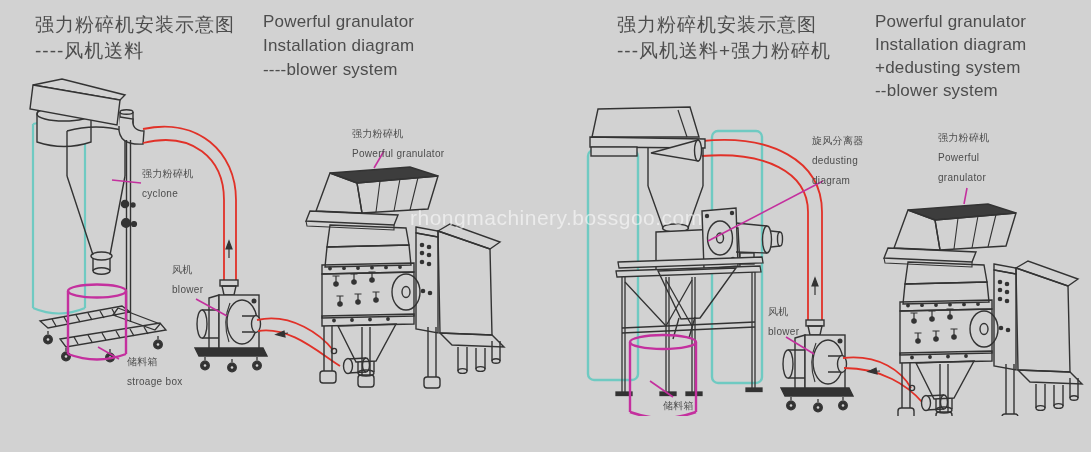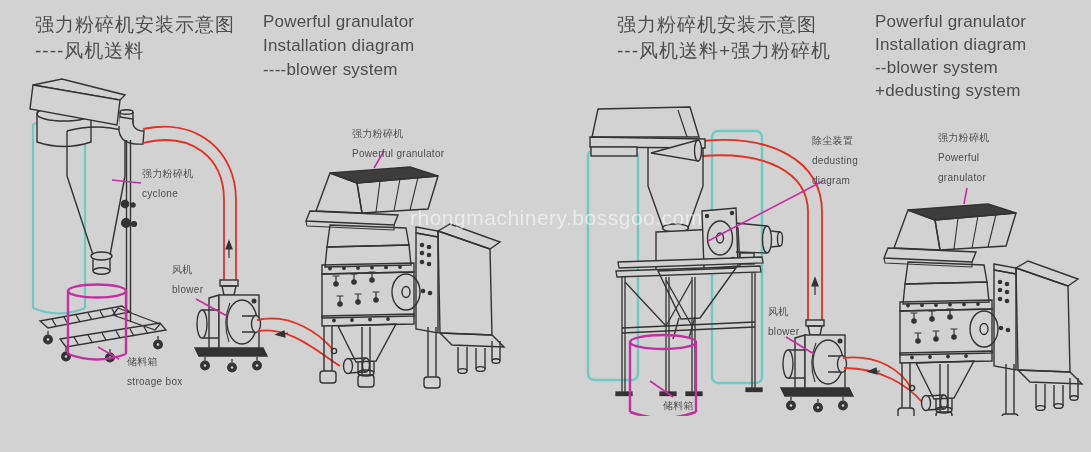--- a/index.html
+++ b/index.html
@@ -304,43 +304,43 @@
   <div>Installation diagram</div>
   <div>----blower system</div>
 </div>
 <div class="t title-zh" style="left:617px;top:12px">
   <div>强力粉碎机安装示意图</div>
   <div>---风机送料+强力粉碎机</div>
 </div>
 <div class="t title-en" style="left:875px;top:10px;line-height:23px">
   <div>Powerful granulator</div>
   <div>Installation diagram</div>
+  <div>+dedusting system</div>
   <div>--blower system</div>
-  <div>+dedusting system</div>
 </div>
 
 <div class="t lbl" style="left:142px;top:164px">
   <div>强力粉碎机</div>
   <div>cyclone</div>
 </div>
 <div class="t lbl" style="left:352px;top:124px">
   <div>强力粉碎机</div>
   <div>Powerful granulator</div>
 </div>
 <div class="t lbl" style="left:172px;top:260px">
   <div>风机</div>
   <div>blower</div>
 </div>
 <div class="t lbl" style="left:127px;top:352px">
   <div>储料箱</div>
   <div>stroage box</div>
 </div>
 
 <div class="t lbl" style="left:812px;top:131px">
-  <div>除尘装置</div>
+  <div>旋风分离器</div>
   <div>dedusting</div>
   <div>diagram</div>
 </div>
 <div class="t lbl" style="left:938px;top:128px">
   <div>强力粉碎机</div>
   <div>Powerful</div>
   <div>granulator</div>
 </div>
 <div class="t lbl" style="left:768px;top:302px">
   <div>风机</div>

